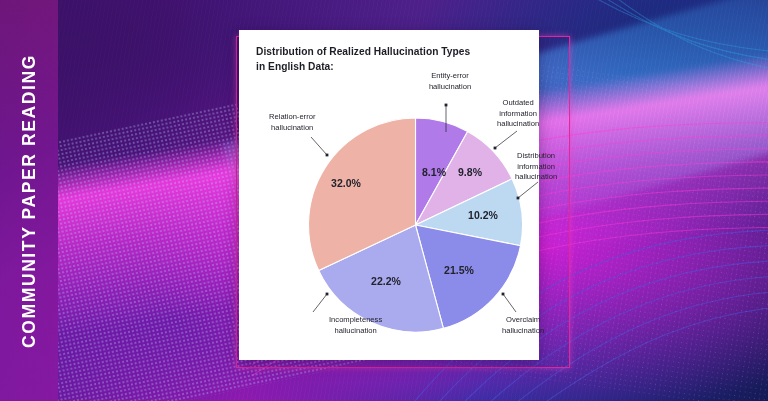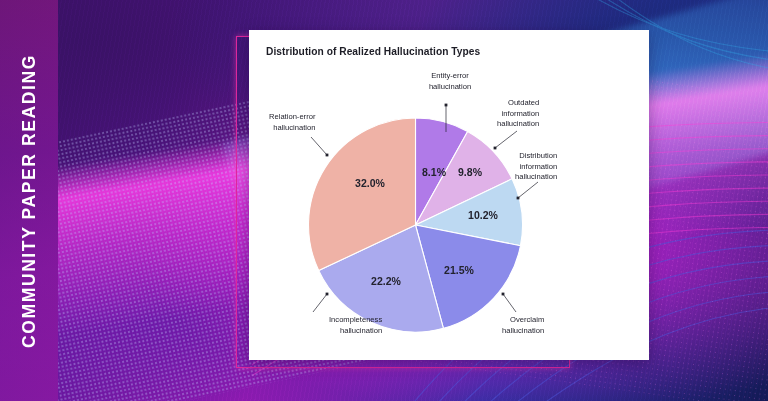--- a/index.html
+++ b/index.html
@@ -90,21 +90,21 @@
     z-index:2;
   }
 
   
   .card-outline{
     position:absolute;left:236px;top:36px;width:332px;height:330px;
     border:1.5px solid #e0289e;
     box-shadow:0 0 6px rgba(255,60,190,.55);
   }
   .card{
-    position:absolute;left:249px;top:30px;width:400px;height:330px;
+    position:absolute;left:239px;top:30px;width:300px;height:330px;
     background:#ffffff;
     box-shadow:0 4px 14px rgba(20,0,50,.35);
   }
   .card-title{
     position:absolute;left:17px;top:14px;
     font-size:10.2px;font-weight:bold;color:#1d1d26;
     line-height:15px;letter-spacing:.05px;
   }
   .pie-svg{position:absolute;left:0;top:0;width:332px;height:330px;}
 
@@ -112,21 +112,21 @@
     position:absolute;
     font-size:10.5px;font-weight:bold;color:#23232e;
     transform:translate(-50%,-50%);
     white-space:nowrap;
   }
   .callout{
     position:absolute;
     font-size:7.6px;color:#23232e;line-height:10.5px;
     white-space:nowrap;
   }
-  .callout.ta-l{text-align:right;}
+  .callout.ta-l{text-align:center;}
   .callout.ta-c{text-align:center;}
 </style>
 </head>
 <body>
 
 <div id="stage">
 
   <div class="bg-base"></div>
   <div class="ridge2"></div>
   <div class="ridge"></div>
@@ -165,20 +165,21 @@
 
   <div class="banner">
     <div class="banner-text">COMMUNITY PAPER READING</div>
   </div>
 
   <div class="card-outline"></div>
 
   <div class="card">
     <div class="card-title">
       <div>Distribution of Realized Hallucination Types</div>
+      <div>in English Data:</div>
     </div>
   </div>
 
   <svg class="pie-svg" id="pie-svg" style="left:0;top:0;width:768px;height:401px;position:absolute;" viewBox="0 0 768 401">
       <path d="M415.5,225 L415.5,118 A107,107 0 0,1 467.63576345261055,131.56091733533856 Z" fill="#b07ae8" stroke="#ffffff" stroke-width="1.1"></path>
       <path d="M415.5,225 L467.63576345261055,131.56091733533856 A107,107 0 0,1 512.0283336523977,178.8342031121374 Z" fill="#e0b2e8" stroke="#ffffff" stroke-width="1.1"></path>
       <path d="M415.5,225 L512.0283336523977,178.8342031121374 A107,107 0 0,1 520.4766853664368,245.70979308144203 Z" fill="#bdd9f2" stroke="#ffffff" stroke-width="1.1"></path>
       <path d="M415.5,225 L520.4766853664368,245.70979308144203 A107,107 0 0,1 443.41004117301895,328.2958353551603 Z" fill="#8b8bea" stroke="#ffffff" stroke-width="1.1"></path>
       <path d="M415.5,225 L443.41004117301895,328.2958353551603 A107,107 0 0,1 318.6835053861359,270.5583841974628 Z" fill="#aaaaee" stroke="#ffffff" stroke-width="1.1"></path>
       <path d="M415.5,225 L318.6835053861359,270.5583841974628 A107,107 0 0,1 415.5,118 Z" fill="#efb2a6" stroke="#ffffff" stroke-width="1.1"></path>
@@ -217,20 +218,20 @@
       <div class="pct" style="left: 459px; top: 270px;">21.5%</div>
       <div class="callout ta-l" style="left: 502px; top: 315px;">
         <div>Overclaim</div>
         <div>hallucination</div>
       </div>
       <div class="pct" style="left: 386px; top: 281px;">22.2%</div>
       <div class="callout ta-l" style="left: 285px; top: 315px; margin-left: 44px;">
         <div>Incompleteness</div>
         <div>hallucination</div>
       </div>
-      <div class="pct" style="left: 370px; top: 183px;">32.0%</div>
+      <div class="pct" style="left: 346px; top: 183px;">32.0%</div>
       <div class="callout ta-l" style="left: 269px; top: 112px;">
         <div>Relation-error</div>
         <div>hallucination</div>
       </div>
     </div>
 
 </div>
 
 </body></html>

